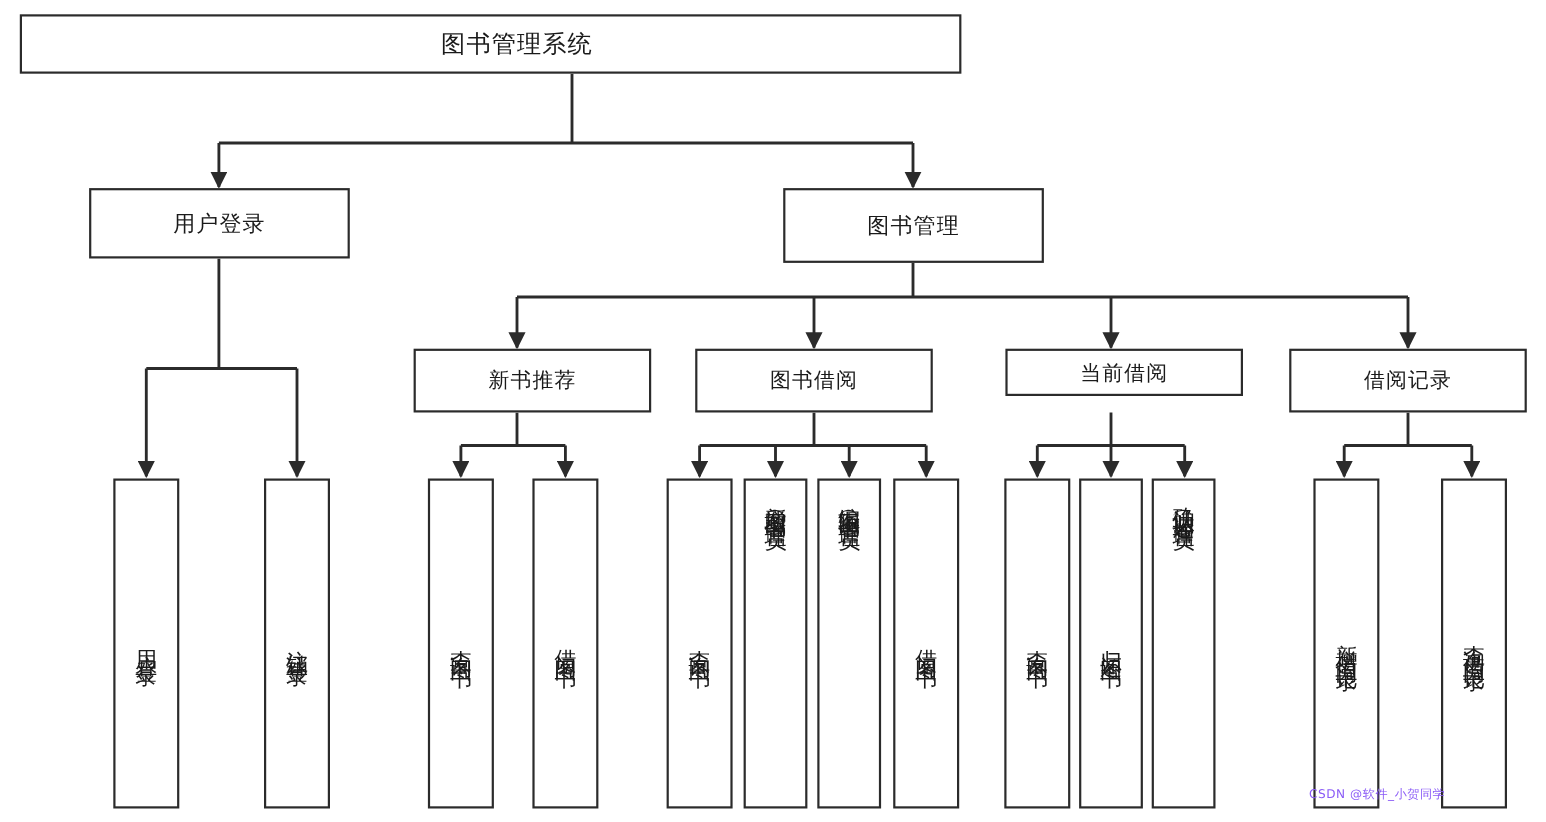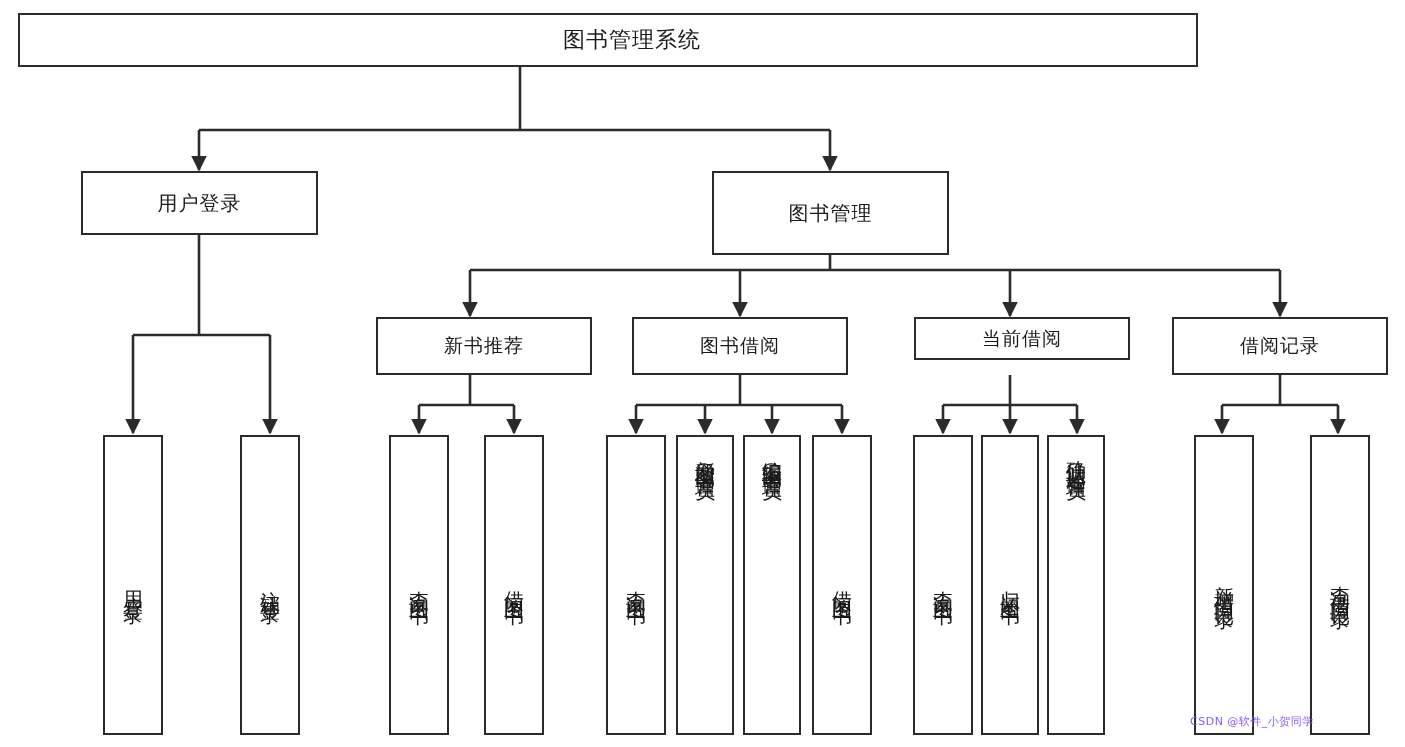--- a/index.html
+++ b/index.html
@@ -123,29 +123,29 @@
       <path d="M1010,405 L1010,433" marker-end="url(#arrow)"></path>
       <path d="M1077,405 L1077,433" marker-end="url(#arrow)"></path>
 
       <path d="M1280,375 L1280,405"></path>
       <path d="M1222,405 L1338,405"></path>
       <path d="M1222,405 L1222,433" marker-end="url(#arrow)"></path>
       <path d="M1338,405 L1338,433" marker-end="url(#arrow)"></path>
     </g>
   </svg>
 
-  <div class="node root" style="left:18px; top:13px; width:1180px; height:54px;padding-left:48px;">
+  <div class="node root" style="left:18px; top:13px; width:856px; height:54px;padding-left:48px;">
     <span>图书管理系统</span>
   </div>
 
   <div class="node lvl1" style="left:81px; top:171px; width:237px; height:64px;">
     <span>用户登录</span>
   </div>
 
-  <div class="node lvl1" style="left:712px; top:171px; width:237px; height:84px;">
+  <div class="node lvl1" style="left:712px; top:171px; width:237px; height:68px;">
     <span>图书管理</span>
   </div>
 
   <div class="node lvl2" style="left:376px; top:317px; width:216px; height:58px;">
     <span>新书推荐</span>
   </div>
 
   <div class="node lvl2" style="left:632px; top:317px; width:216px; height:58px;align-items:center;">
     <span>图书借阅</span>
   </div>

